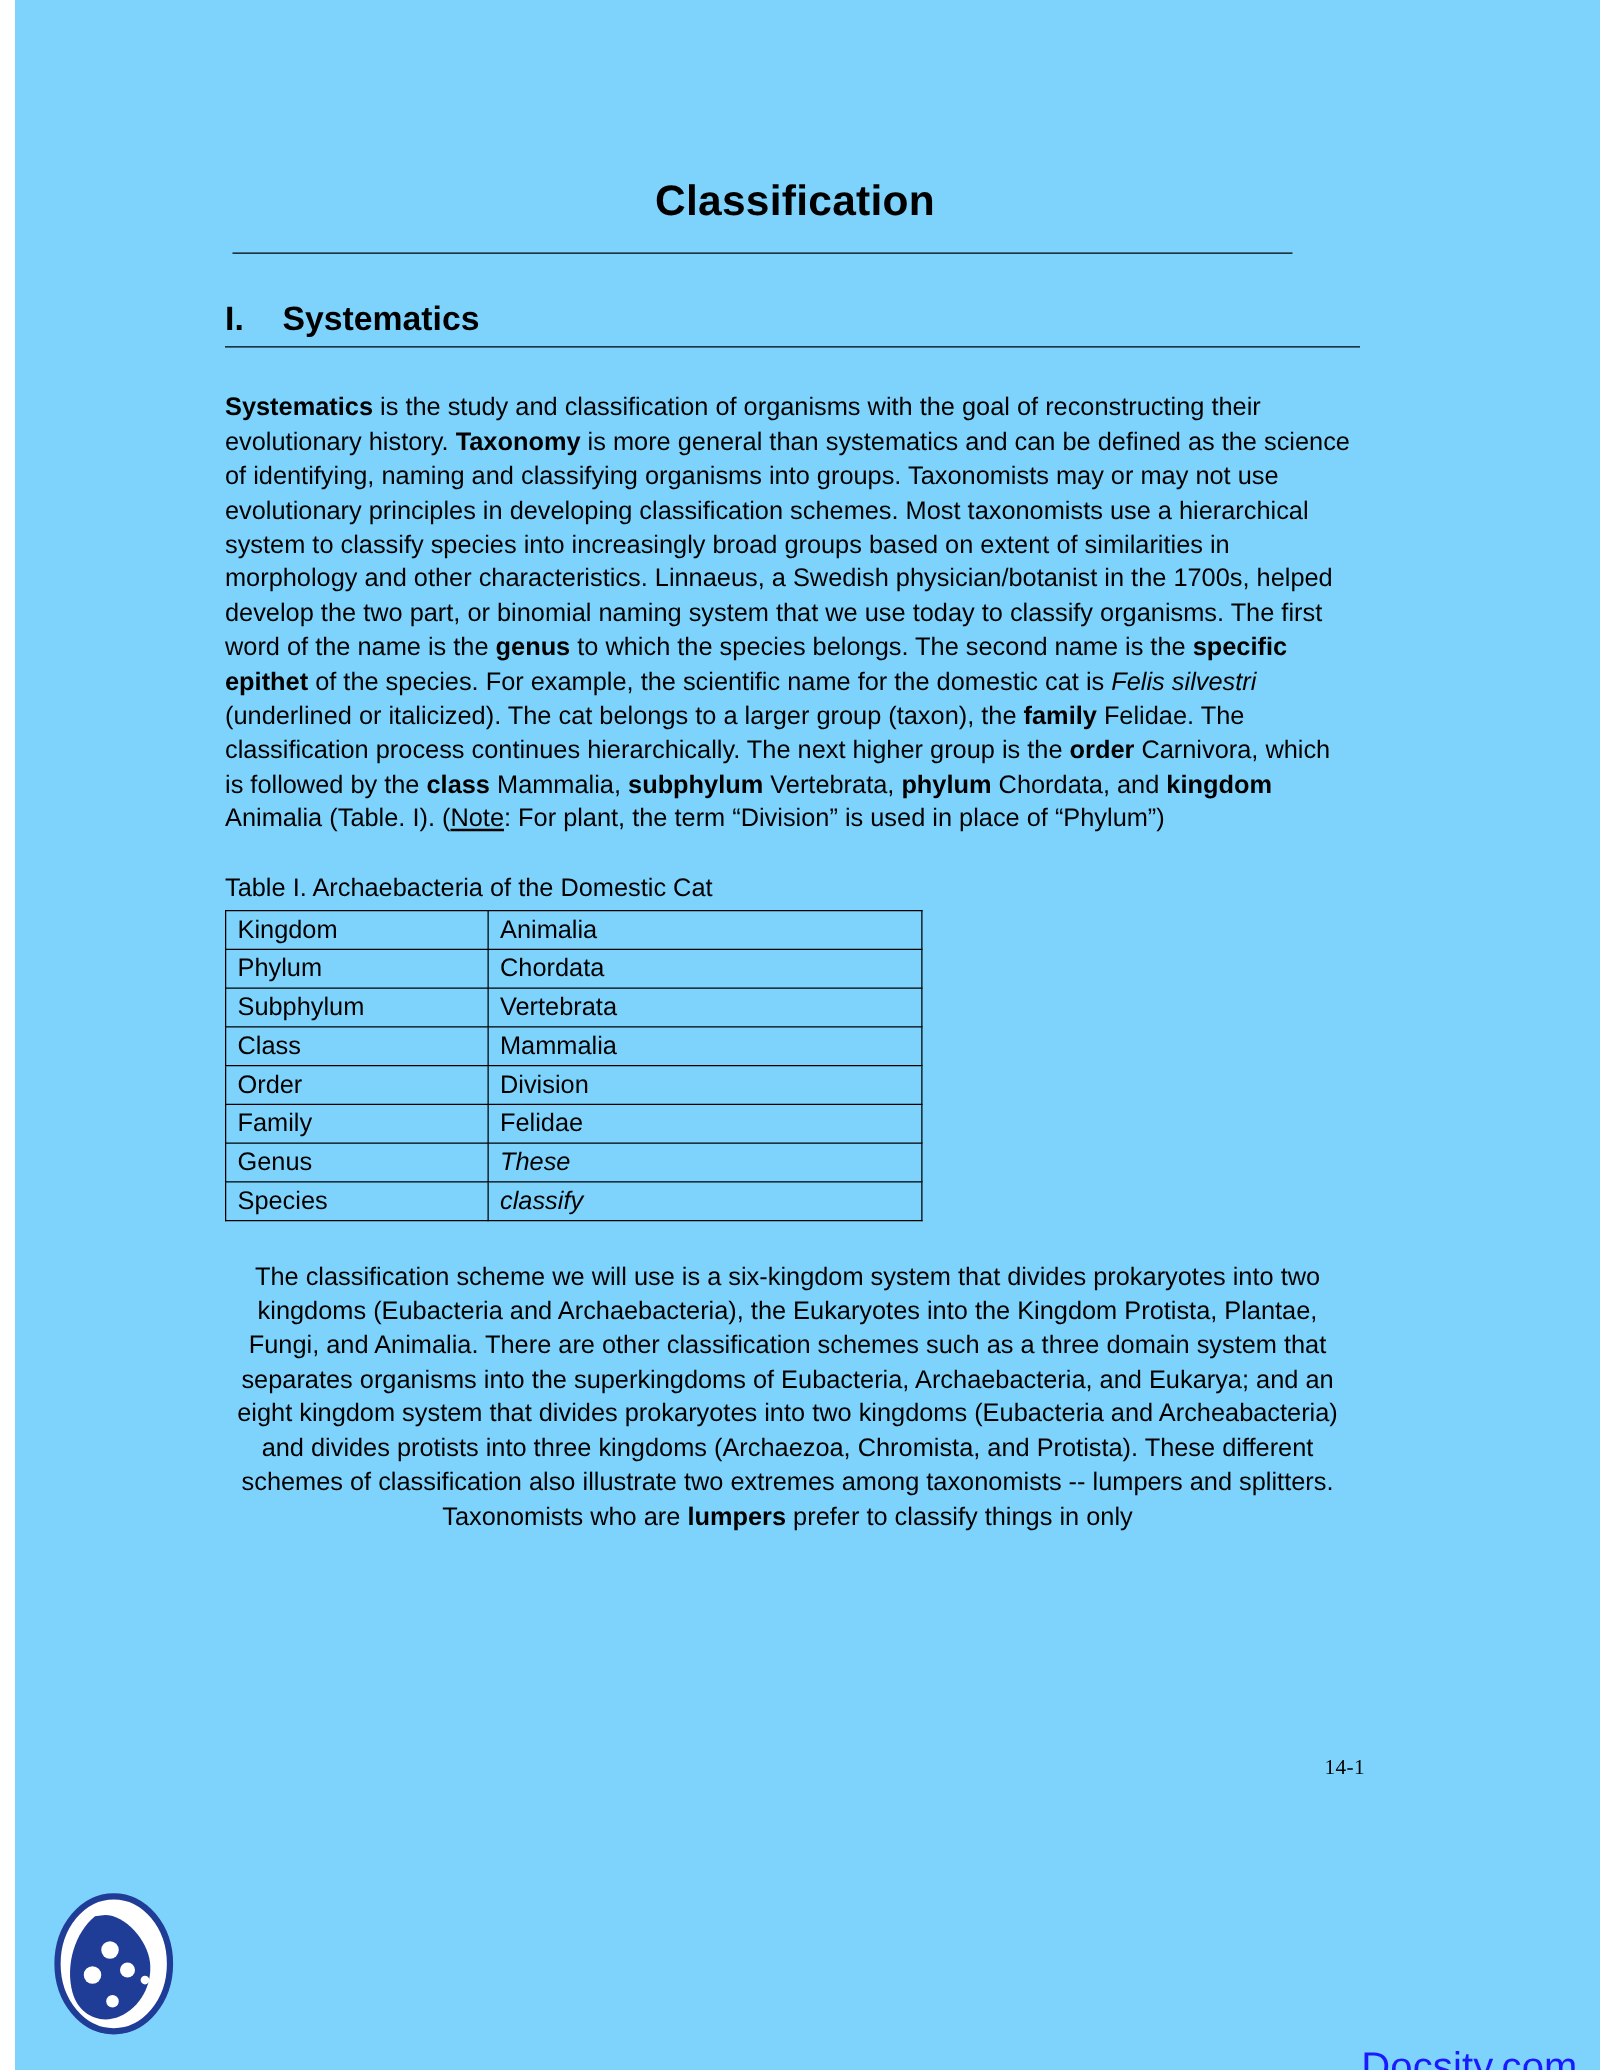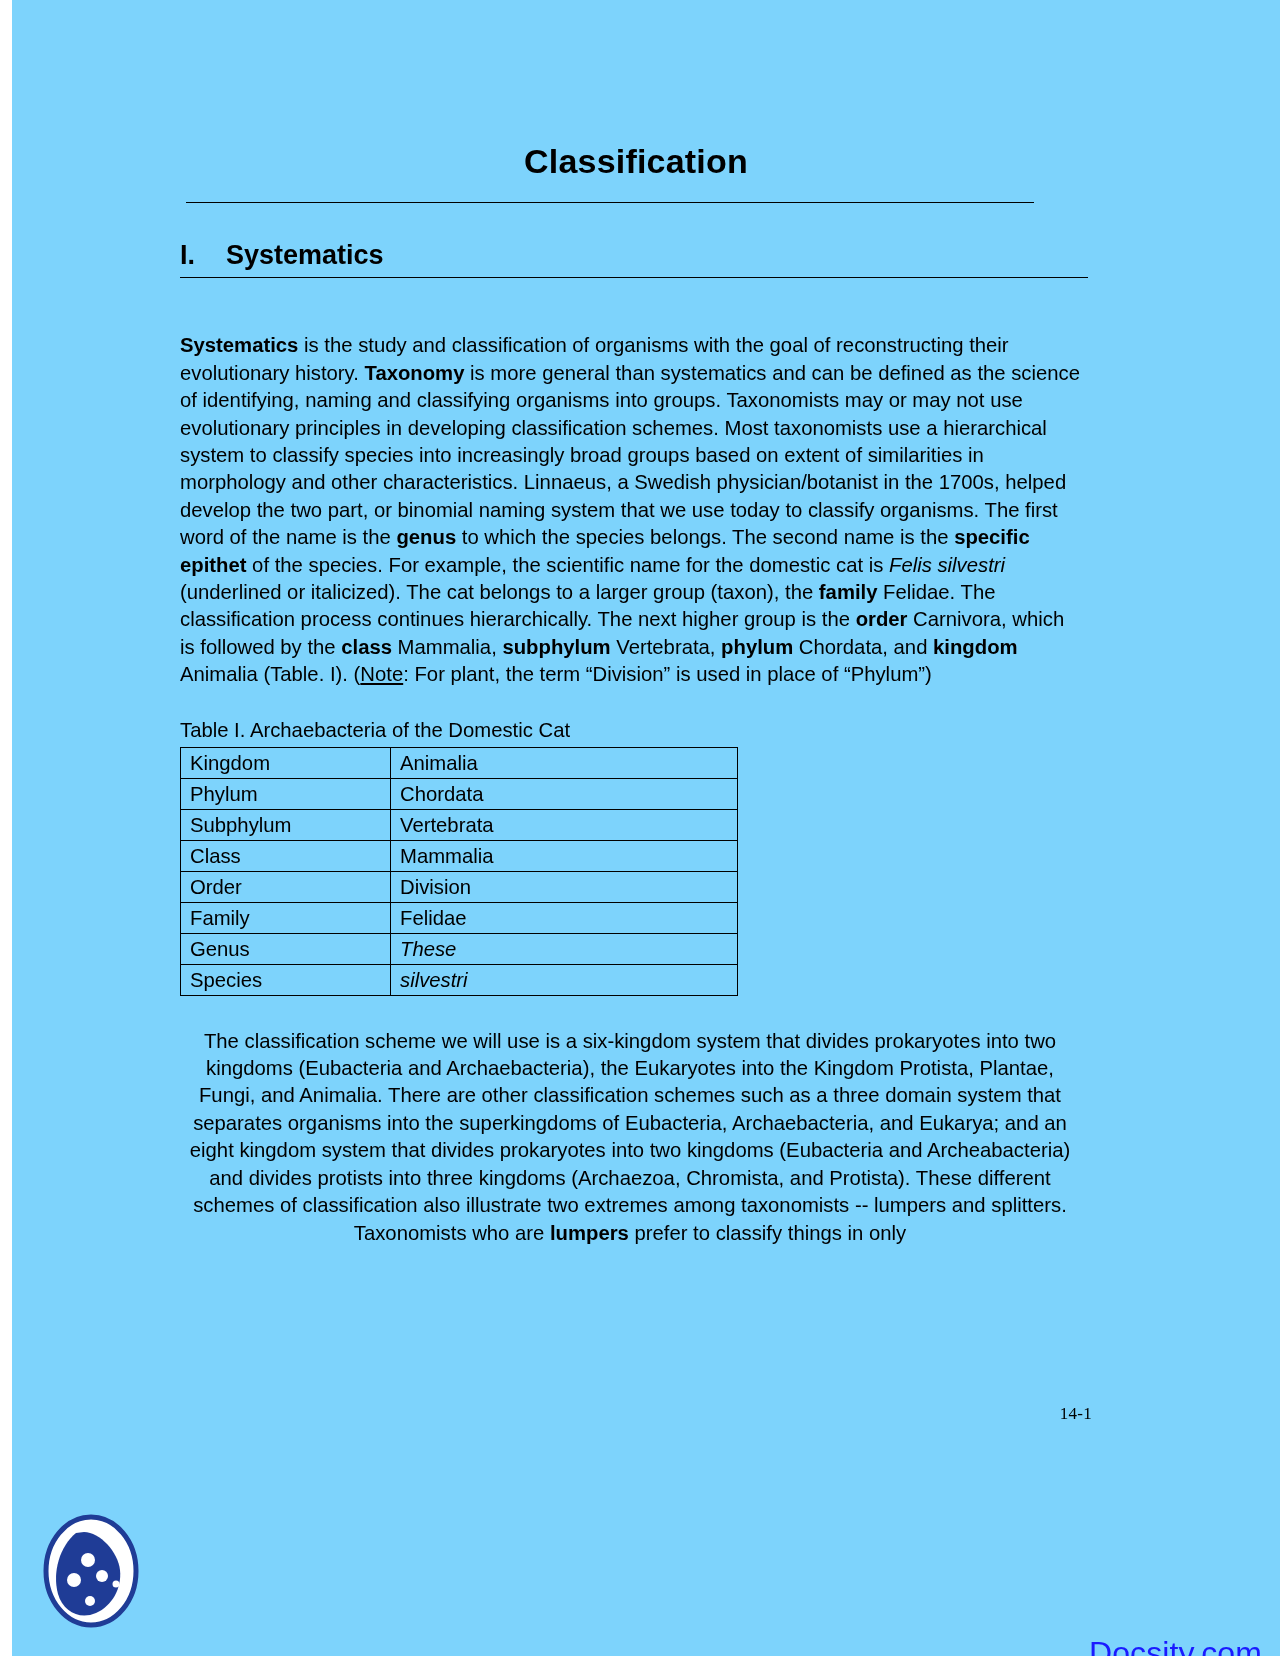--- a/index.html
+++ b/index.html
@@ -70,21 +70,21 @@
   }
 
   
   .para {
     font-size: 20.3px;
     line-height: 27.4px;
     text-align: left;
     margin: 0;
     width: 900px;
   }
-  #para-intro { margin-top: 54px; }
+  #para-intro { margin-top: 35px; }
   #para-scheme { margin-top: 32px; text-align: center; }
 
   .b { font-weight: bold; }
   .i { font-style: italic; }
   .u { text-decoration: underline; }
 
   
   .table-caption {
     font-size: 20.3px;
     line-height: 27px;
@@ -179,21 +179,21 @@
         <tr>
           <td class="col-cat">Family</td>
           <td class="col-val">Felidae</td>
         </tr>
         <tr>
           <td class="col-cat">Genus</td>
           <td class="col-val i">These</td>
         </tr>
         <tr>
           <td class="col-cat">Species</td>
-          <td class="col-val i">silvestri</td>
+          <td class="col-val i">classify</td>
         </tr>
       </tbody>
     </table>
 
     <p class="para" id="para-scheme"><span>The classification scheme we will use is a six-kingdom system that divides prokaryotes into two kingdoms (Eubacteria and Archaebacteria), the Eukaryotes into the Kingdom Protista, Plantae, Fungi, and Animalia. There are other classification schemes such as a three domain system that separates organisms into the superkingdoms of Eubacteria, Archaebacteria, and Eukarya; and an eight kingdom system that divides prokaryotes into two kingdoms (Eubacteria and Archeabacteria) and divides protists into three kingdoms (Archaezoa, Chromista, and Protista). These different schemes of classification also illustrate two extremes among taxonomists -- lumpers and splitters. Taxonomists who are </span><span class="b">lumpers</span><span> prefer to classify things in only</span></p>
 
   </div>
 
   <div class="page-number">14-1</div>
 

